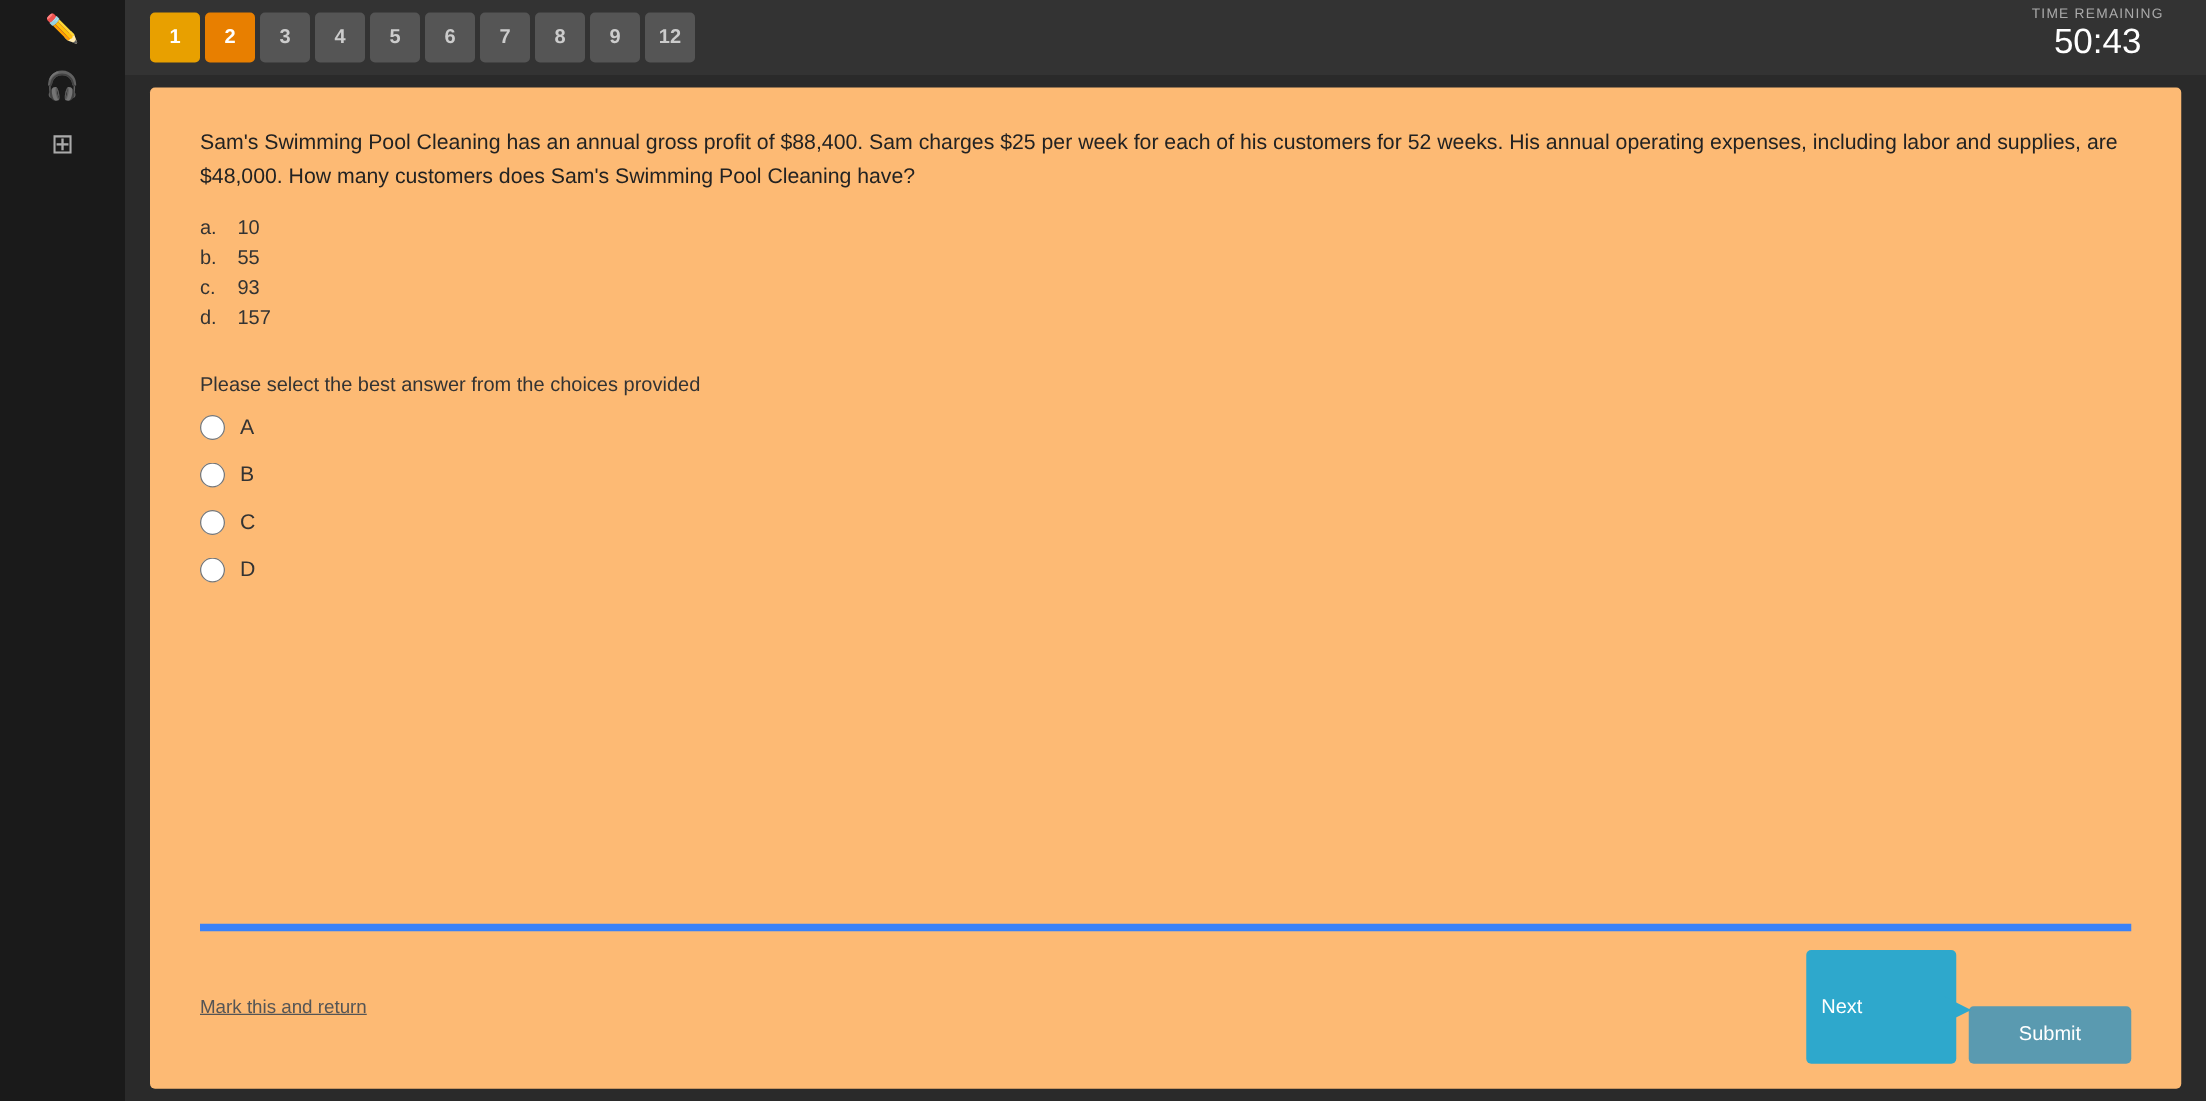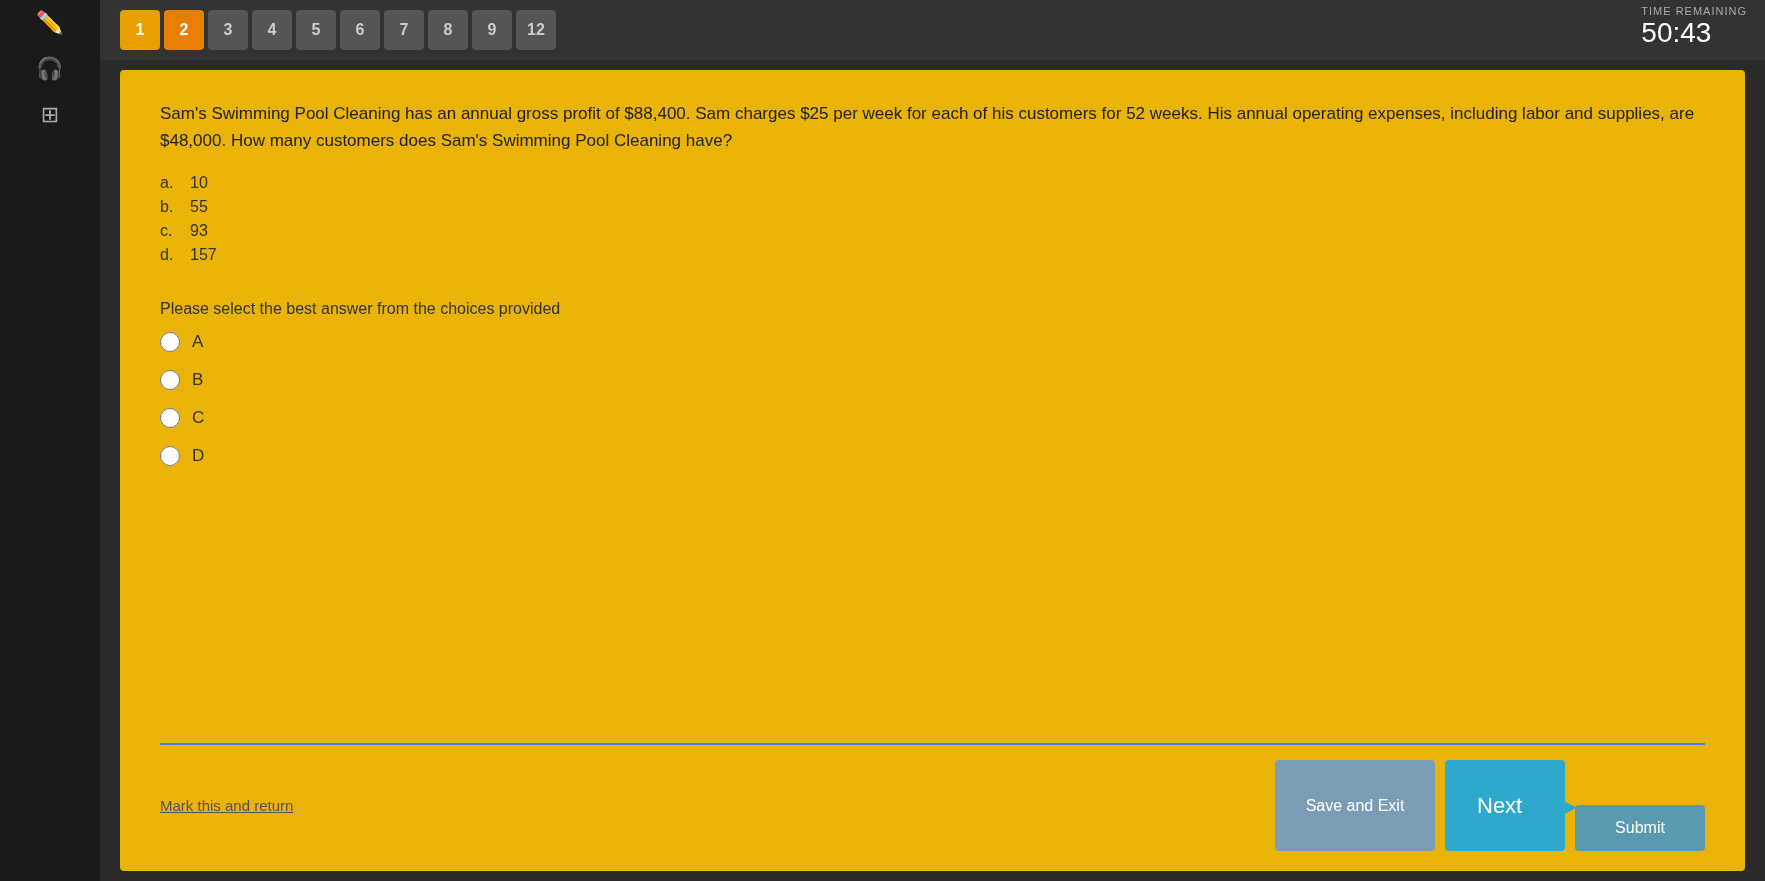--- a/index.html
+++ b/index.html
@@ -59,43 +59,43 @@
       font-weight: bold;
     }
 
     .q-num-active { background: #e8a000; }
     .q-num-current { background: #555; color: #ccc; }
 
     
     .timer-area {
       position: absolute;
       top: 5px;
-      right: 18px;
-      text-align: left;
+      right: 34px;
+      text-align: center;
       color: white;
     }
     .timer-label {
       font-size: 11px;
       letter-spacing: 1px;
       color: #aaa;
     }
     .timer-value {
       font-size: 28px;
       font-weight: normal;
       color: white;
     }
 
     
     .content-card {
       position: absolute;
       left: 120px;
       top: 70px;
       right: 20px;
       bottom: 10px;
-      background: #eab308;
+      background: #fdba74;
       border-radius: 4px;
       display: flex;
       flex-direction: column;
       padding: 30px 40px 20px 40px;
       justify-content: flex-end;
     }
 
     .question-text {
       font-size: 17px;
       color: #222;
@@ -146,21 +146,21 @@
       cursor: pointer;
     }
 
     
     .bottom-bar {
       margin-top: auto;
       display: flex;
       align-items: center;
       justify-content: space-between;
       padding-top: 15px;
-      border-top: 2px solid #3b82f6;
+      border-top: 6px solid #3b82f6;
     }
 
     .mark-return-link {
       font-size: 15px;
       color: #555;
       text-decoration: underline;
       cursor: pointer;
     }
 
     .bottom-buttons {
@@ -176,22 +176,22 @@
       font-size: 16px;
       border-radius: 4px;
       cursor: pointer;
       min-width: 160px;
     }
 
     .btn-next {
       background: #2ea8cc;
       color: white;
       border: none;
-      padding: 14px 32px;
-      font-size: 22px;
+      padding: 14px 12px;
+      font-size: 16px;
       border-radius: 4px;
       cursor: pointer;
       min-width: 120px;
       display: flex;
       align-items: center;
       gap: 8px;
       position: relative;
     }
     .btn-next::after {
       content: '▶';
@@ -288,19 +288,18 @@
     </label>
     <label class="radio-option">
       <input type="radio" name="answer" value="D" style="">
       <span>D</span>
     </label>
   </div>
 
   <div class="bottom-bar">
     <a class="mark-return-link">Mark this and return</a>
     <div class="bottom-buttons">
-      <button class="btn-save-exit">Save and Exit</button>
       <button class="btn-next">Next</button>
       <button class="btn-submit">Submit</button>
     </div>
   </div>
 
 </div>
 
 </body></html>

